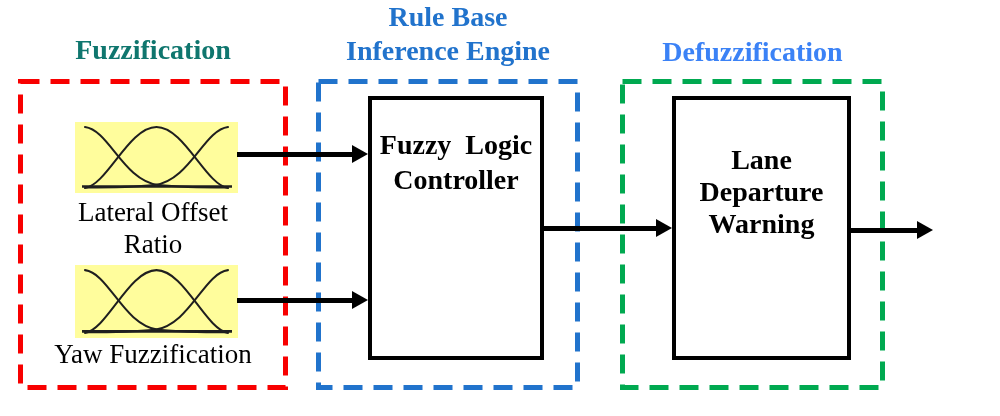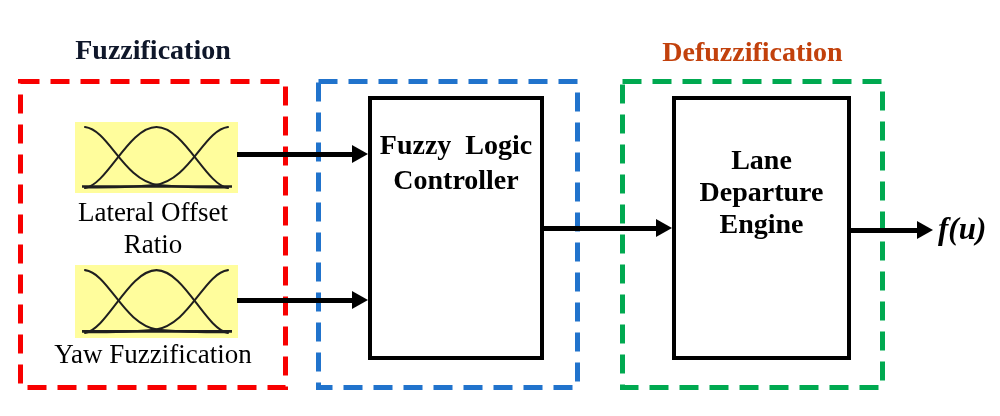--- a/index.html
+++ b/index.html
@@ -56,22 +56,24 @@
     <svg viewBox="0 0 264 311" preserveAspectRatio="none">
       <rect x="2.5" y="2.5" width="259" height="306" style="stroke: rgb(33, 115, 204);"></rect>
     </svg>
   </div>
   <div class="stage-border" style="left:620px;top:79px;width:265px;height:311px;">
     <svg viewBox="0 0 265 311" preserveAspectRatio="none">
       <rect x="2.5" y="2.5" width="260" height="306" style="stroke: rgb(0, 169, 80);"></rect>
     </svg>
   </div>
 
-  <div class="stage-title" style="left: 18px; top: 33px; width: 270px; color: #0f172a;">Fuzzification</div>
-  <div class="stage-title" style="left: 620px; top: 35px; width: 265px; color: #c2410c;">Defuzzification</div>
+  <div class="stage-title" style="left: 18px; top: 33px; width: 270px; color: #0f766e;">Fuzzification</div>
+  <div class="stage-title" style="left: 306px; top: 0px; width: 284px; color: rgb(33, 115, 204);">Rule Base
+Inference Engine</div>
+  <div class="stage-title" style="left: 620px; top: 35px; width: 265px; color: #3b82f6;">Defuzzification</div>
 
   <div class="mf-graph" style="left: 75px; top: 122px; width: 163px; height: 71px; background-color: rgb(255, 253, 156);">
     <svg viewBox="0 0 163 71" preserveAspectRatio="none">
       <path class="mf-baseline" d="M7,64.5 H157"></path>
       <path class="mf-curve" d="M10,5 C34,8 48,58 83,63 C103,65 130,65.5 152,65.5"></path>
       <path class="mf-curve" d="M11,65.5 C33,65.5 60,65 80,63 C115,58 129,8 153,5"></path>
       <path class="mf-curve" d="M10,66 C32,63 54,5 81.5,5 C109,5 131,63 153,66"></path>
     </svg>
   </div>
   <div class="input-label" style="left:33px;top:196px;width:240px;">Lateral Offset
@@ -87,35 +89,34 @@
   </div>
   <div class="input-label" style="left:33px;top:338px;width:240px;">Yaw Fuzzification</div>
 
   <div class="block flc-block" style="left:368px;top:96px;width:176px;height:264px;">
     <span class="block-label">Fuzzy  Logic
 Controller</span>
   </div>
   <div class="block ldw-block" style="left:672px;top:96px;width:179px;height:264px;">
     <span class="block-label">Lane
 Departure
-Engine</span>
+Warning</span>
   </div>
 
   <div class="arrow" style="left:237px;top:145px;width:131px;">
     <div class="shaft"></div>
     <div class="head"></div>
   </div>
   <div class="arrow" style="left:237px;top:291px;width:131px;">
     <div class="shaft"></div>
     <div class="head"></div>
   </div>
   <div class="arrow" style="left:544px;top:219px;width:128px;">
     <div class="shaft"></div>
     <div class="head"></div>
   </div>
   <div class="arrow" style="left:851px;top:221px;width:82px;">
     <div class="shaft"></div>
     <div class="head"></div>
   </div>
 
-  <div class="output-label" style="left:938px;top:211px;">f(u)</div>
 
 </div>
 
 </body></html>

